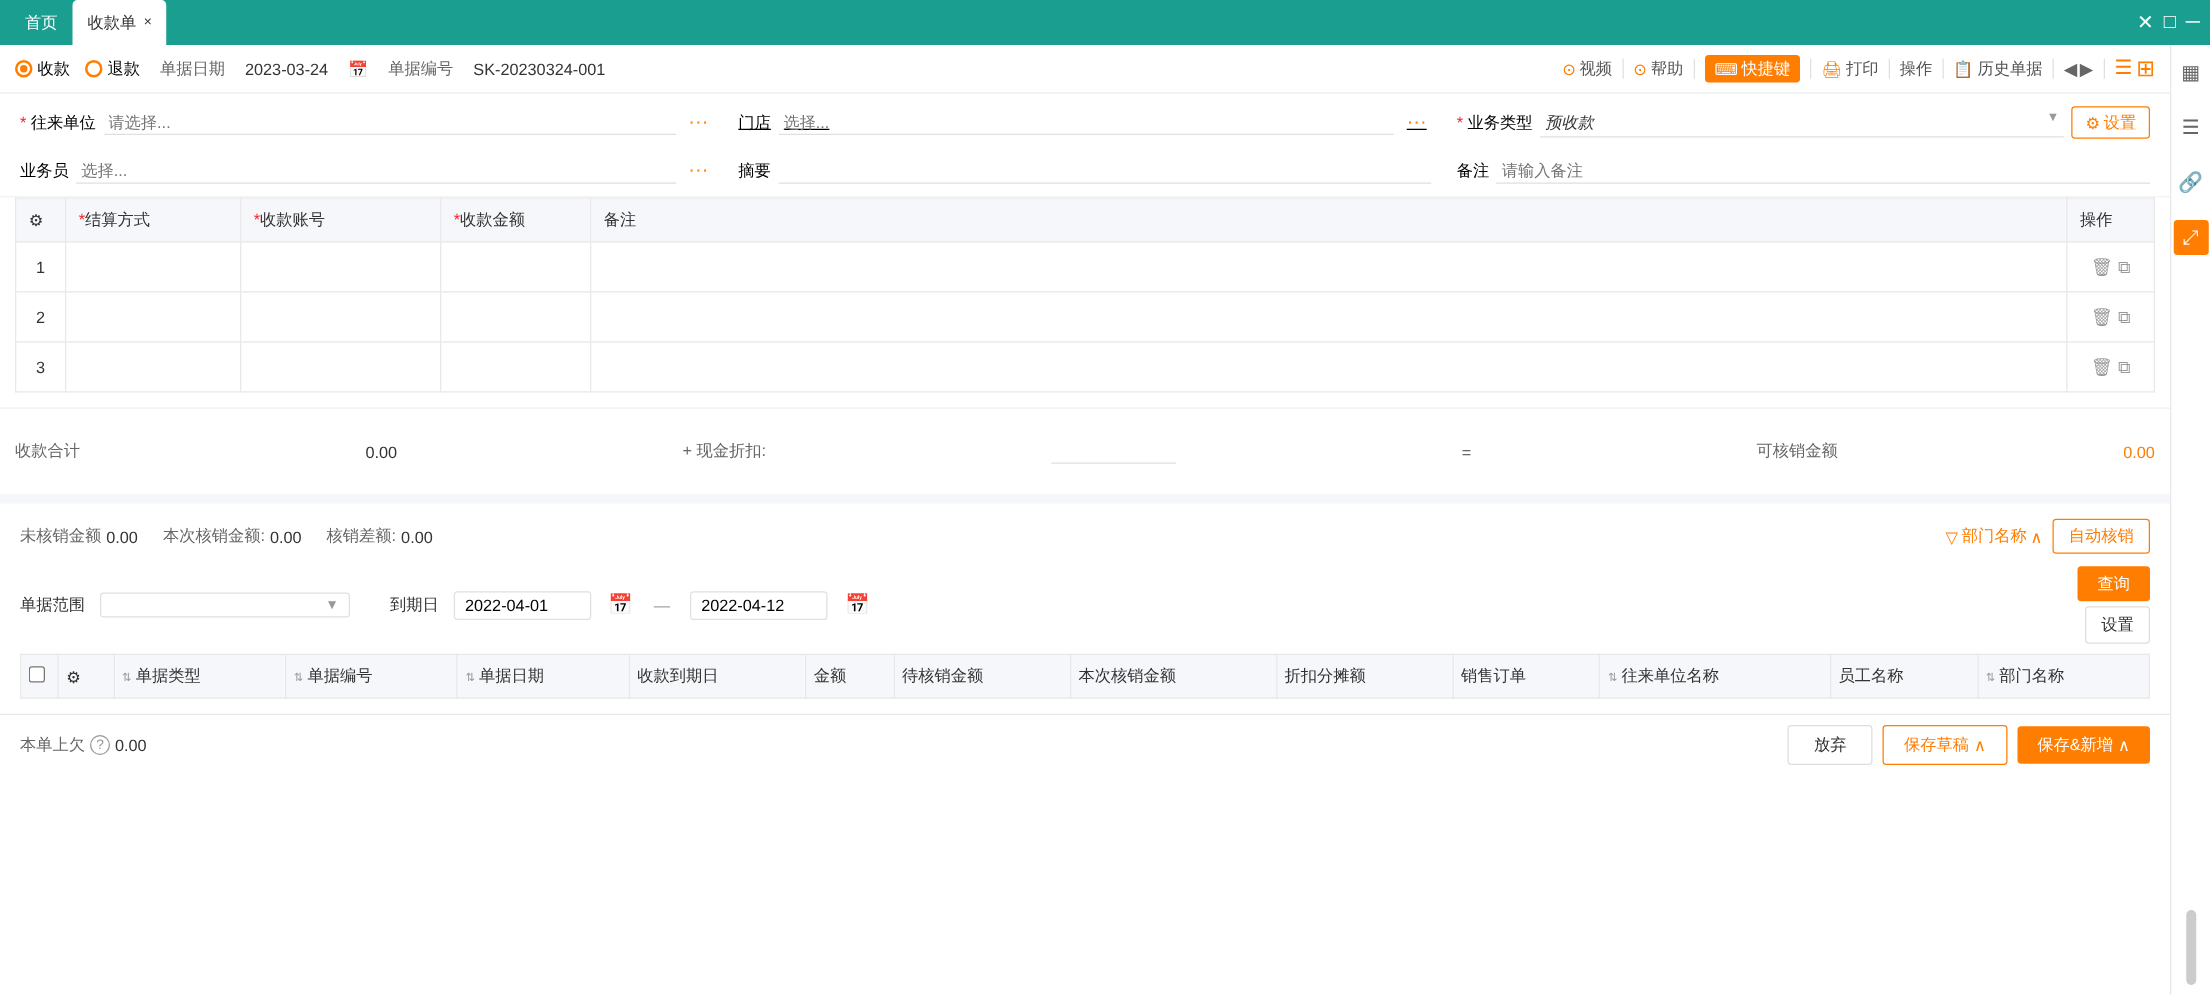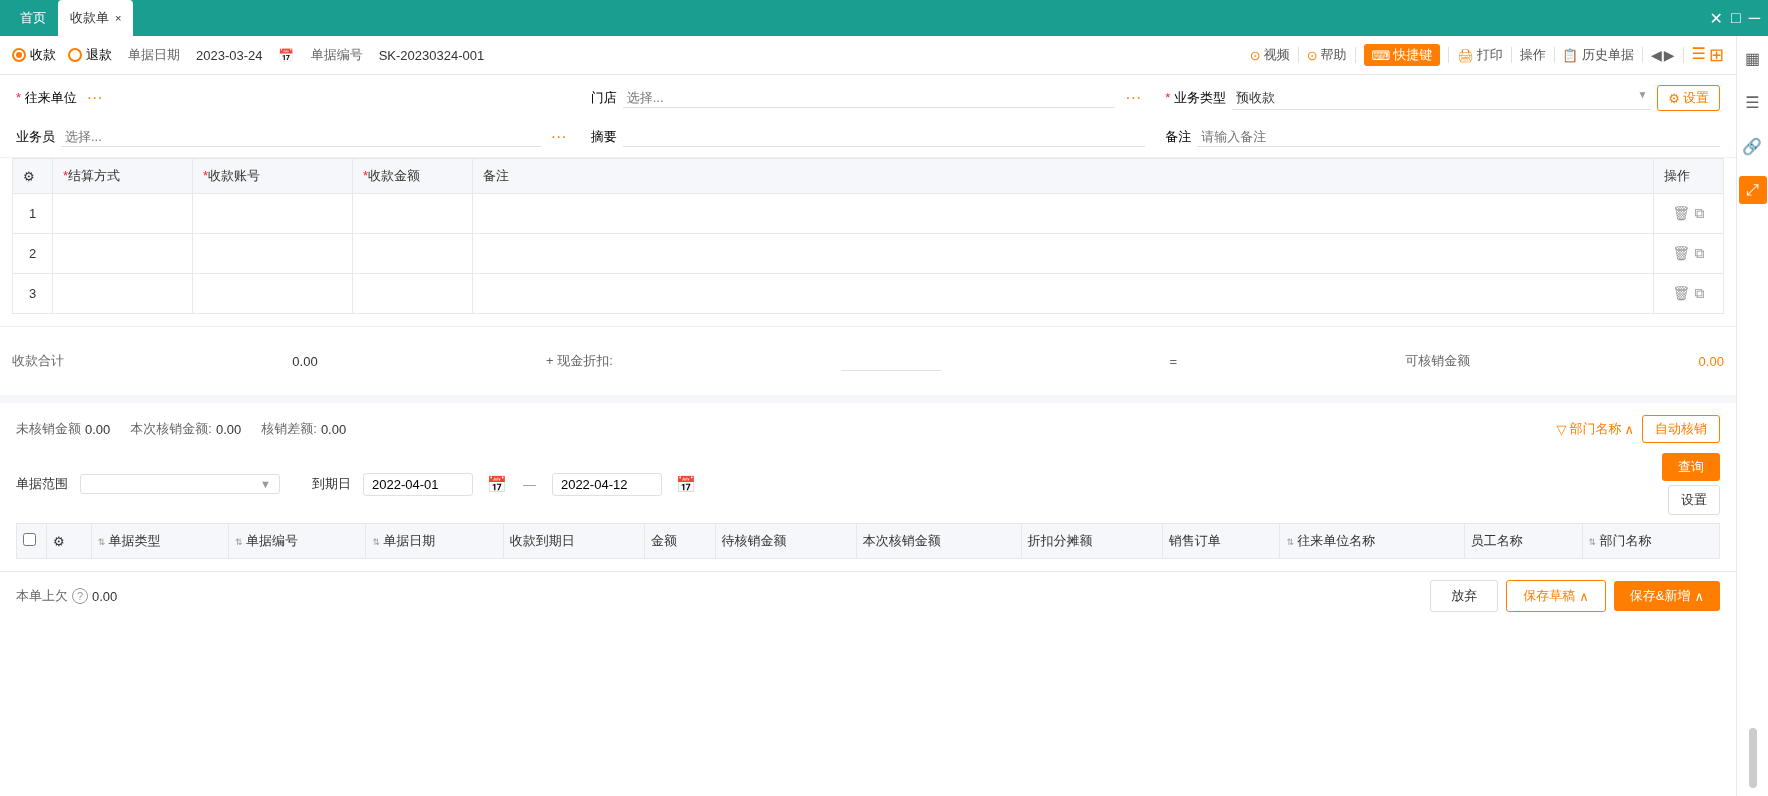--- a/index.html
+++ b/index.html
@@ -481,32 +481,33 @@
           <span class="layout-icon" style="color:#ff7d00;font-size:18px;">⊞</span>
         </div>
       </div>
     </div>
 
     <div class="form-fields">
       <div class="field-row">
 
         <div class="field-group" style="flex:2;">
           <span><span style="color:#f5222d;">*</span> <span>往来单位</span></span>
+          <input class="field-input" type="text" placeholder="请选择..." style="">
           <span class="more-btn">···</span>
         </div>
 
-        <div class="field-group" style="flex:2; margin-left:20px;">
+        <div class="field-group" style="flex:2; margin-left:20px;text-decoration:underline;">
           <span>门店</span>
           <input class="field-input" type="text" placeholder="选择..." style="">
           <span class="more-btn">···</span>
         </div>
 
         <div class="field-group" style="flex:2; margin-left:20px; align-items:center;">
           <span><span style="color:#f5222d;">*</span> <span>业务类型</span></span>
-          <div class="field-dropdown" style="flex:1; display:flex; align-items:flex-start;">
+          <div class="field-dropdown" style="flex:1; display:flex; align-items:flex-start;font-style:italic;">
             <span class="dropdown-value">预收款</span>
             <span style="flex:1;"></span>
             <span class="dropdown-arrow">▼</span>
           </div>
           <button class="settings-btn">
             <span>⚙</span>
             <span>设置</span>
           </button>
         </div>
       </div>

